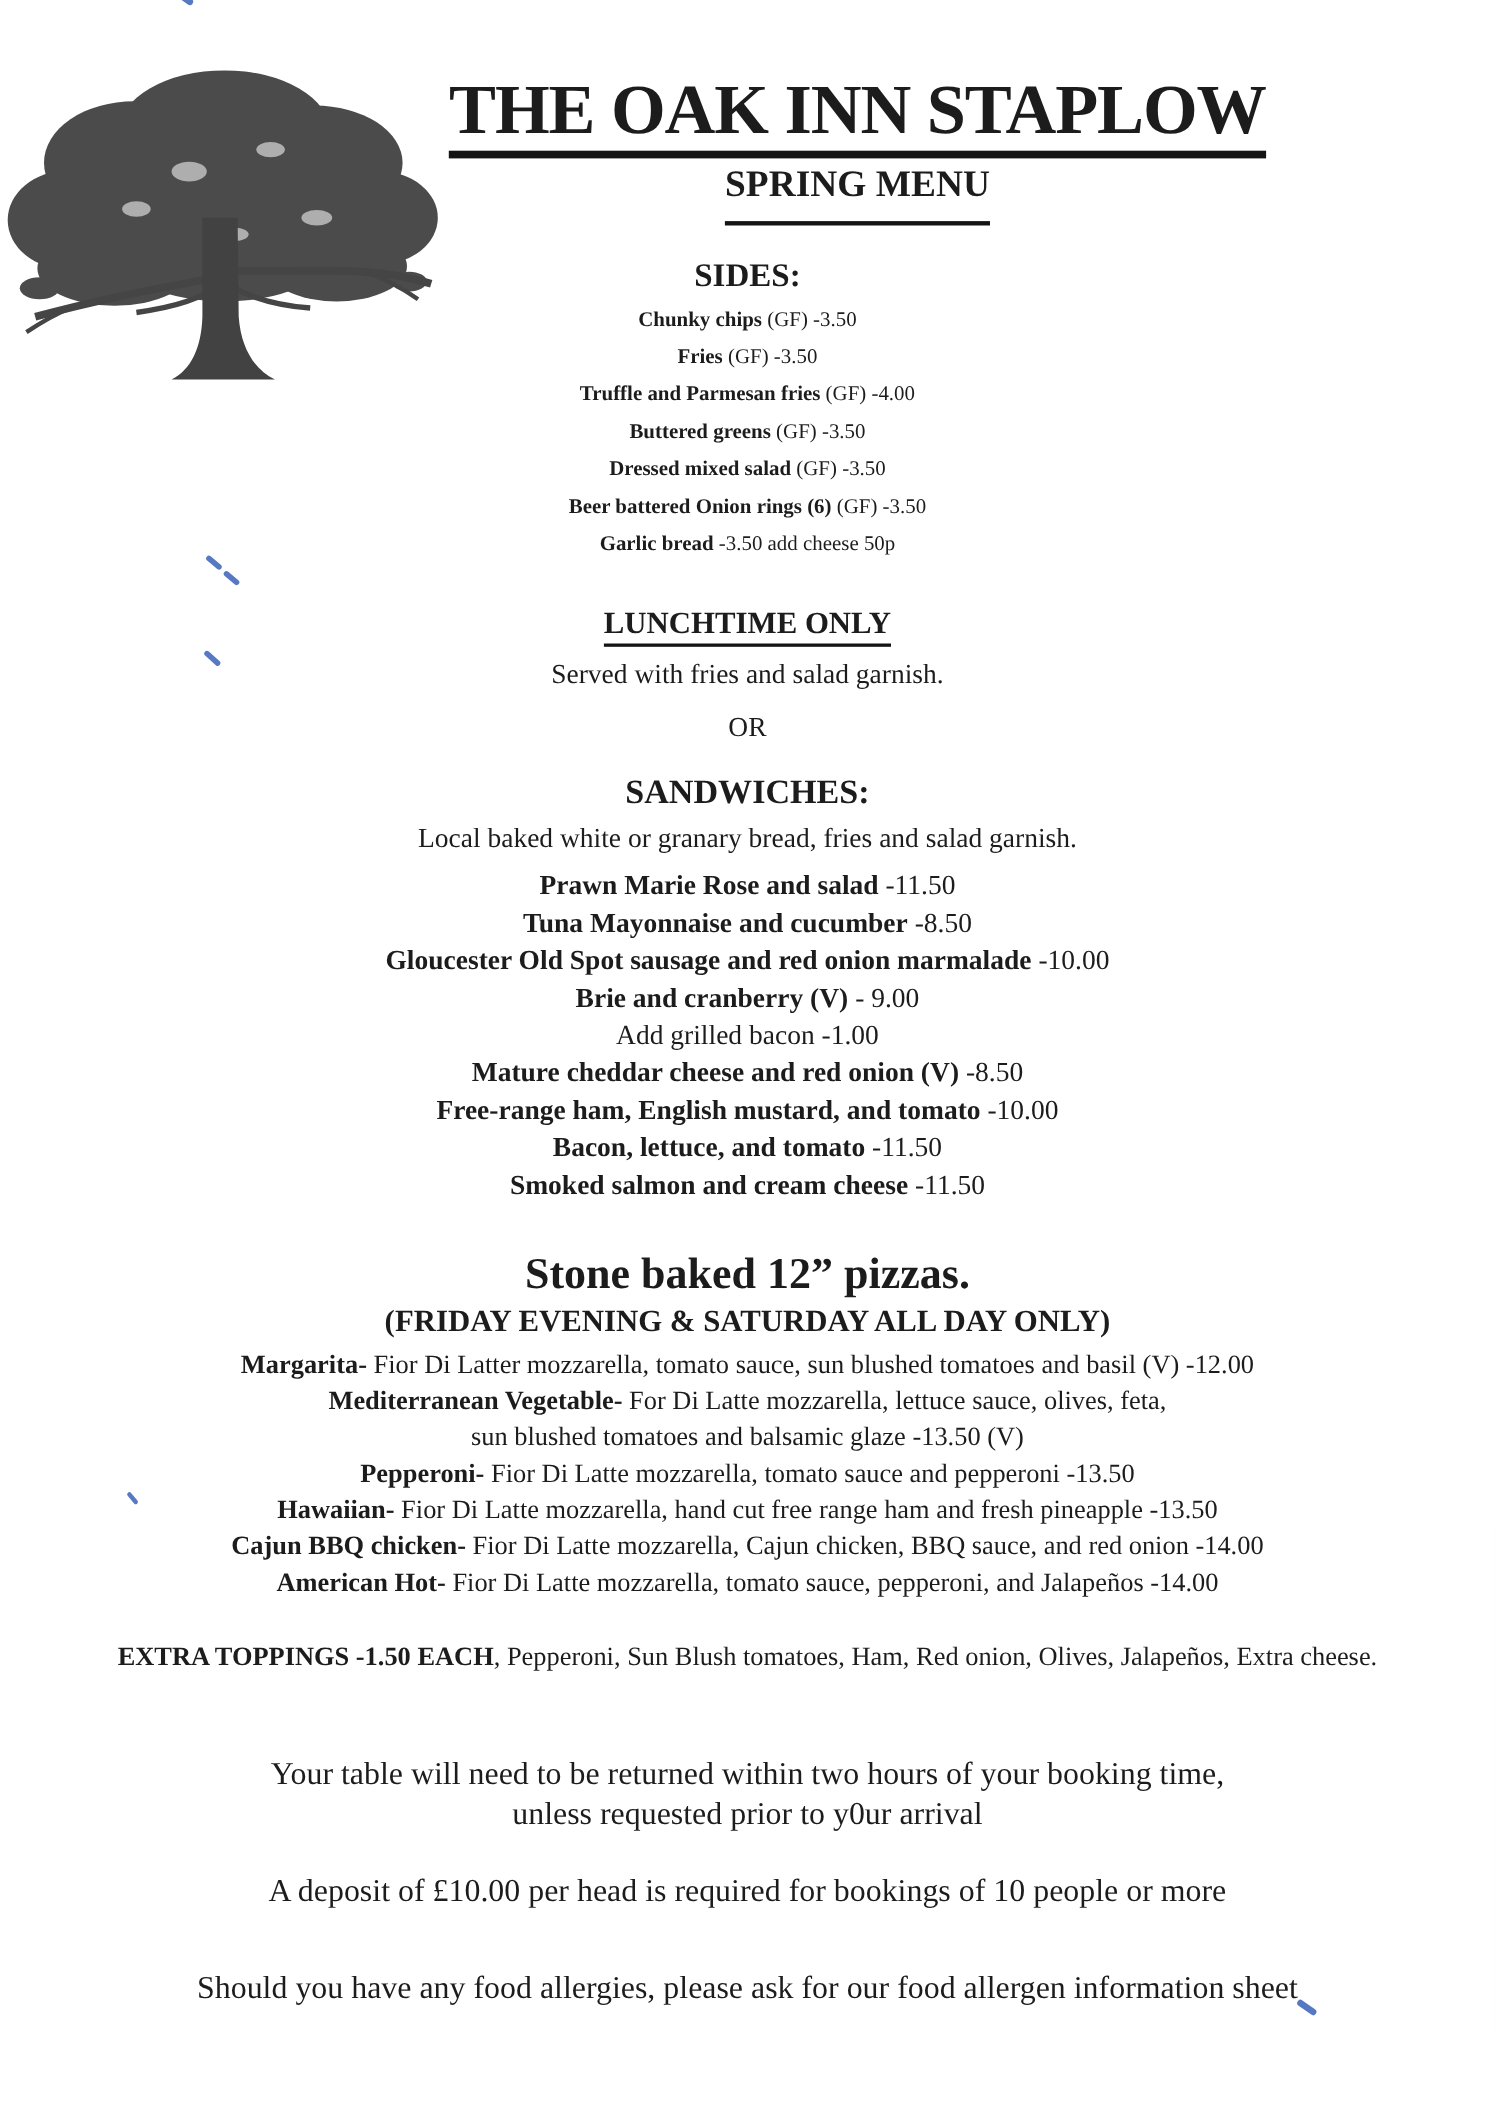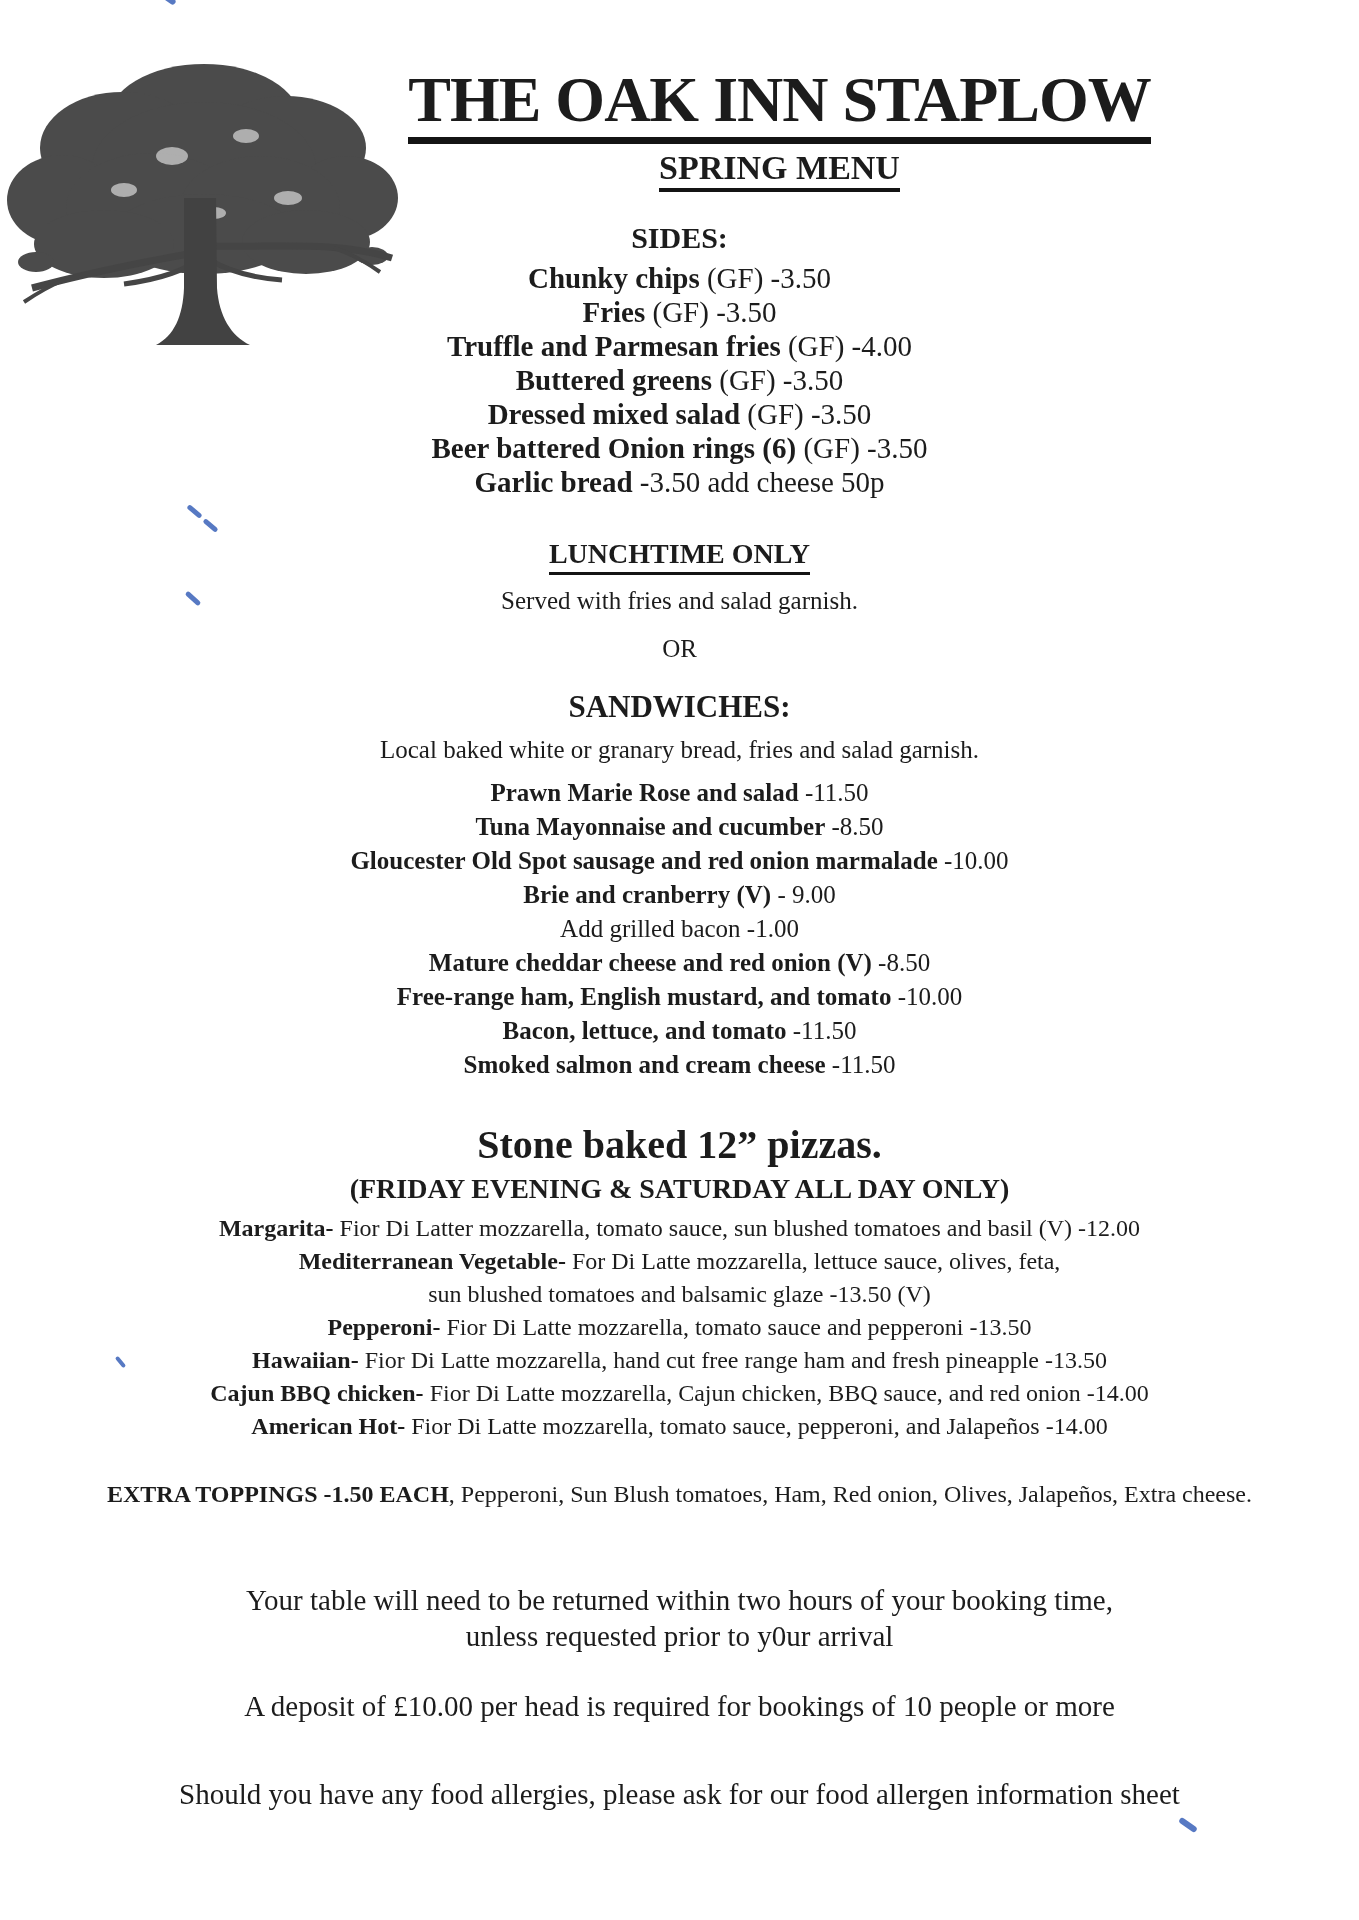--- a/index.html
+++ b/index.html
@@ -13,30 +13,30 @@
     color:#1c1c1c;
     overflow:hidden;
     text-align:center;
   }
   
   .header-block{ padding-top:66px; margin-left:200px; }
   h1,h2,h3{ margin:0; font-weight:bold; }
   .title{ font-size:64px; line-height:1.06; letter-spacing:-1px; }
   .title .u{ display:inline-block; border-bottom:7px solid #141414; padding-bottom:3px; }
   .subtitle{ font-size:34px; margin-top:5px; }
-  .subtitle .u{ display:inline-block; border-bottom:4px solid #141414; padding-bottom:1px; }
+  .subtitle .u{ display:inline-block; border-bottom:4px solid #141414; padding-bottom:14px; }
   
   .tree{ position:absolute; left:4px; top:48px; width:400px; height:300px; }
   
   .pen{ position:absolute; background:#3a62b8; border-radius:4px; opacity:.85; }
   
   .sides-heading{ font-size:30px; line-height:36px; margin-top:28px; }
   .sides-list{ margin-top:5px; }
   .line{ white-space:pre-wrap; }
-  .sides-list .line{ font-size:29px; line-height:34px; }
+  .sides-list .line{ font-size:19px; line-height:34px; }
   .lunch-heading{ font-size:28px; line-height:34px; margin-top:38px; font-weight:bold; }
   .lunch-heading .u{ display:inline-block; border-bottom:3px solid #141414; padding-bottom:1px; }
   .ciabatta-heading{ font-size:31px; line-height:40px; margin-top:6px; }
   .note{ font-size:25px; line-height:32px; }
   .note-served{ margin-top:10px; }
   .or-label{ font-size:25px; line-height:32px; margin-top:16px; }
   .sandwich-heading{ font-size:31px; line-height:40px; margin-top:22px; }
   .note-local{ margin-top:7px; }
   .sandwich-list{ margin-top:10px; }
   .sandwich-list .line{ font-size:25px; line-height:34px; }

